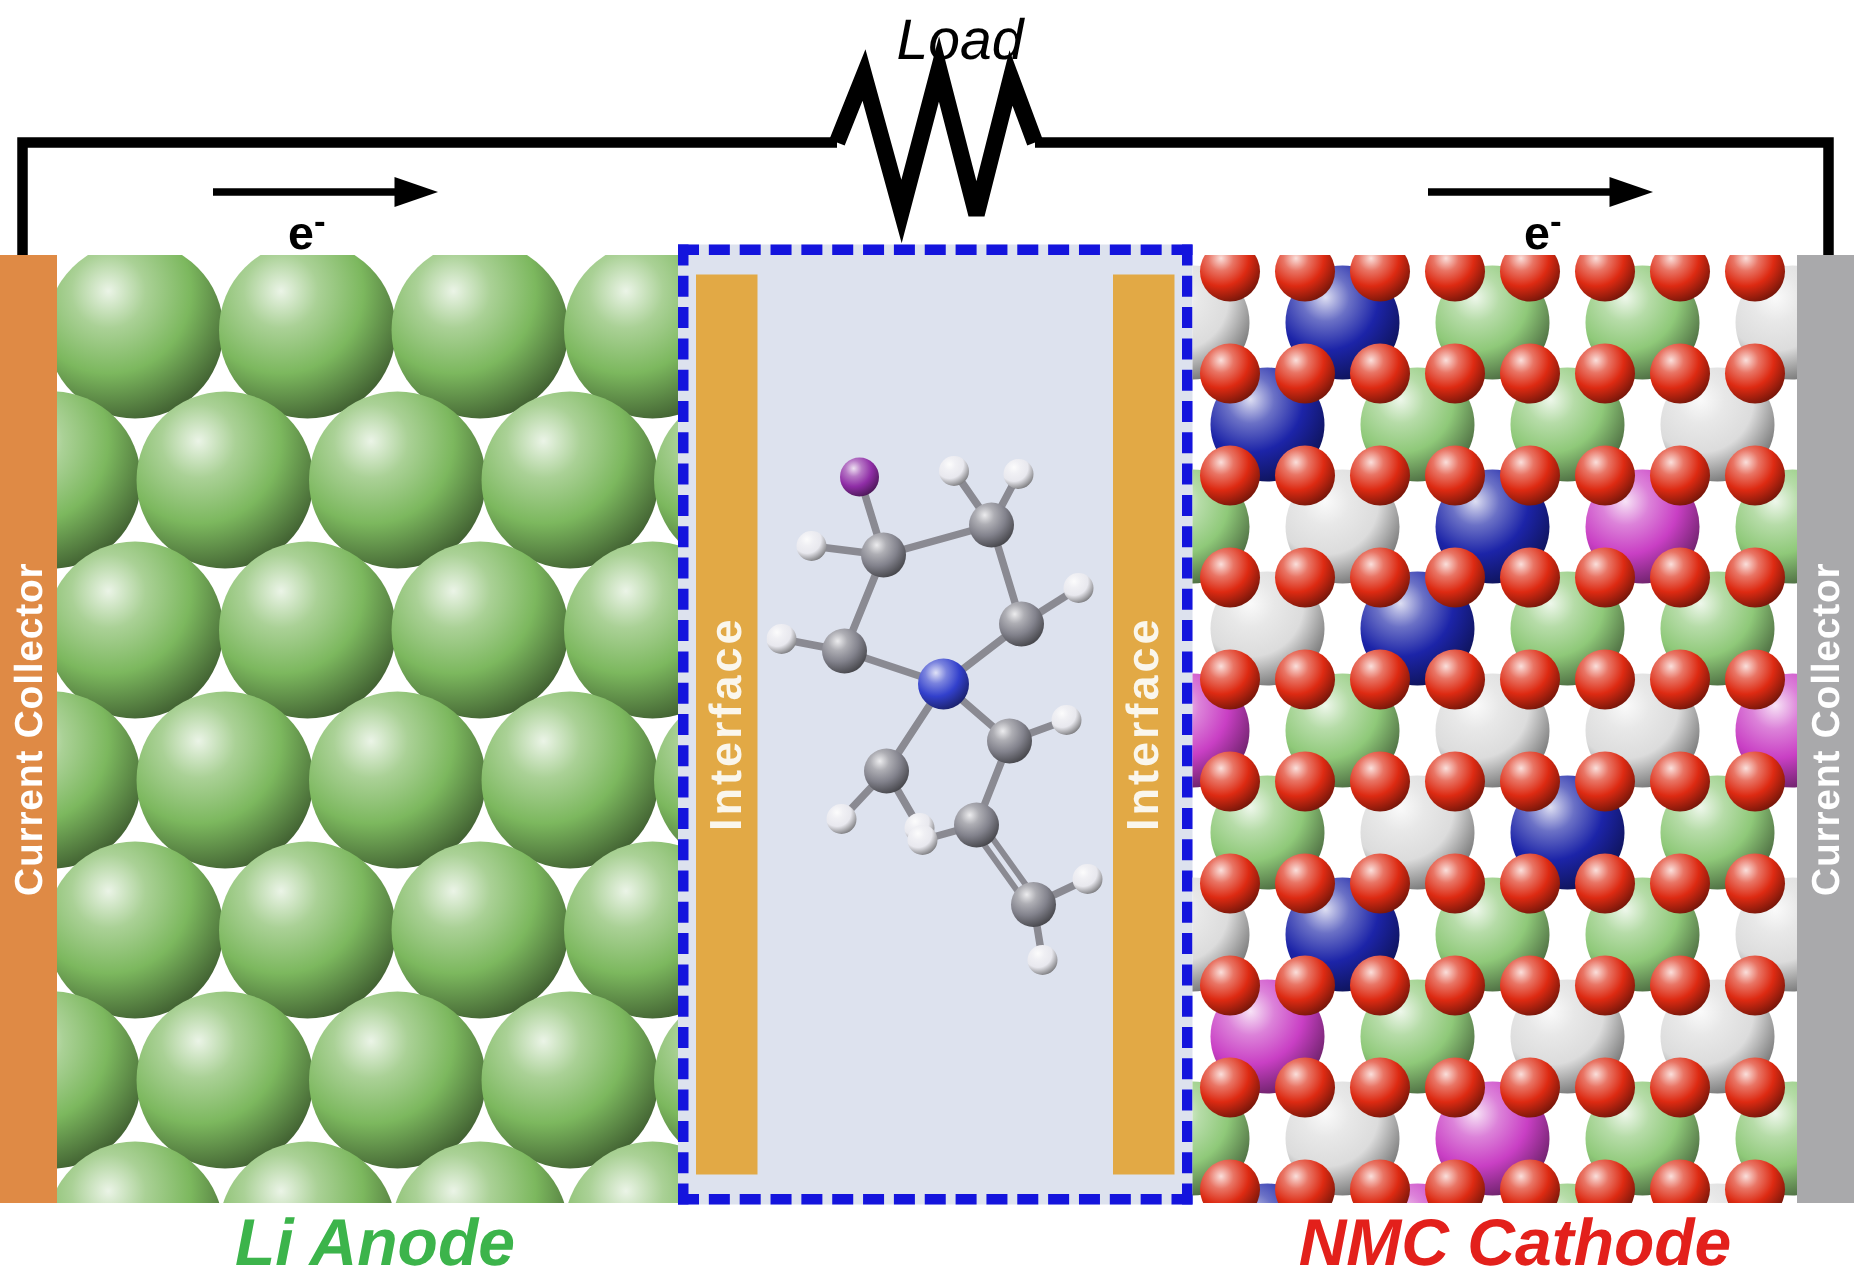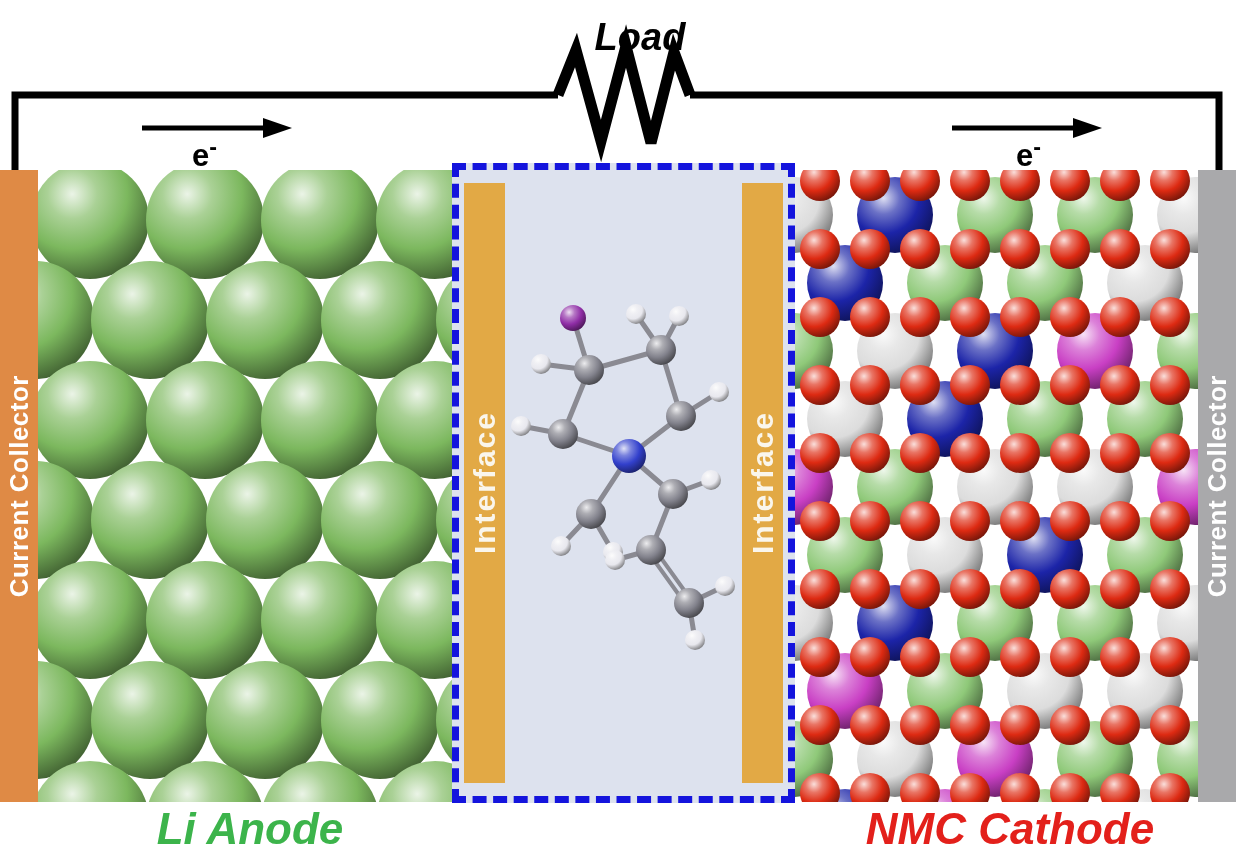--- a/index.html
+++ b/index.html
@@ -4,22 +4,22 @@
 <style>
   * { margin:0; padding:0; box-sizing:border-box; }
   html, body { background:#ffffff; }
   .canvas { position:relative; width:1236px; height:852px; overflow:hidden; background:#ffffff;
             font-family:"Liberation Sans", sans-serif; }
   .abs { position:absolute; }
   .vtext { writing-mode:vertical-rl; transform:rotate(180deg); white-space:nowrap; }
 
   #circuit-svg { left:0; top:0; pointer-events:none; }
 
-  #load-label { left:545px; top:16px; width:190px; text-align:center;
-                font-size:38px; font-weight:bold; font-style:italic; }
+  #load-label { left:545px; top:6px; width:190px; text-align:center;
+                font-size:38px; font-weight:normal; font-style:italic; }
 
   .elabel { font-size:31px; font-weight:bold; }
   .elabel sup { font-size:0.75em; }
   #electron-left  { left:192px;  top:134px; }
   #electron-right { left:1016px; top:134px; }
 
   .collector { display:flex; align-items:center; justify-content:center; }
   .collector .vtext { font-size:26px; font-weight:bold; letter-spacing:0.5px; }
   #collector-left  { left:0px;    top:170px; width:38px; height:632px; }
   #collector-right { left:1198px; top:170px; width:38px; height:632px; }

